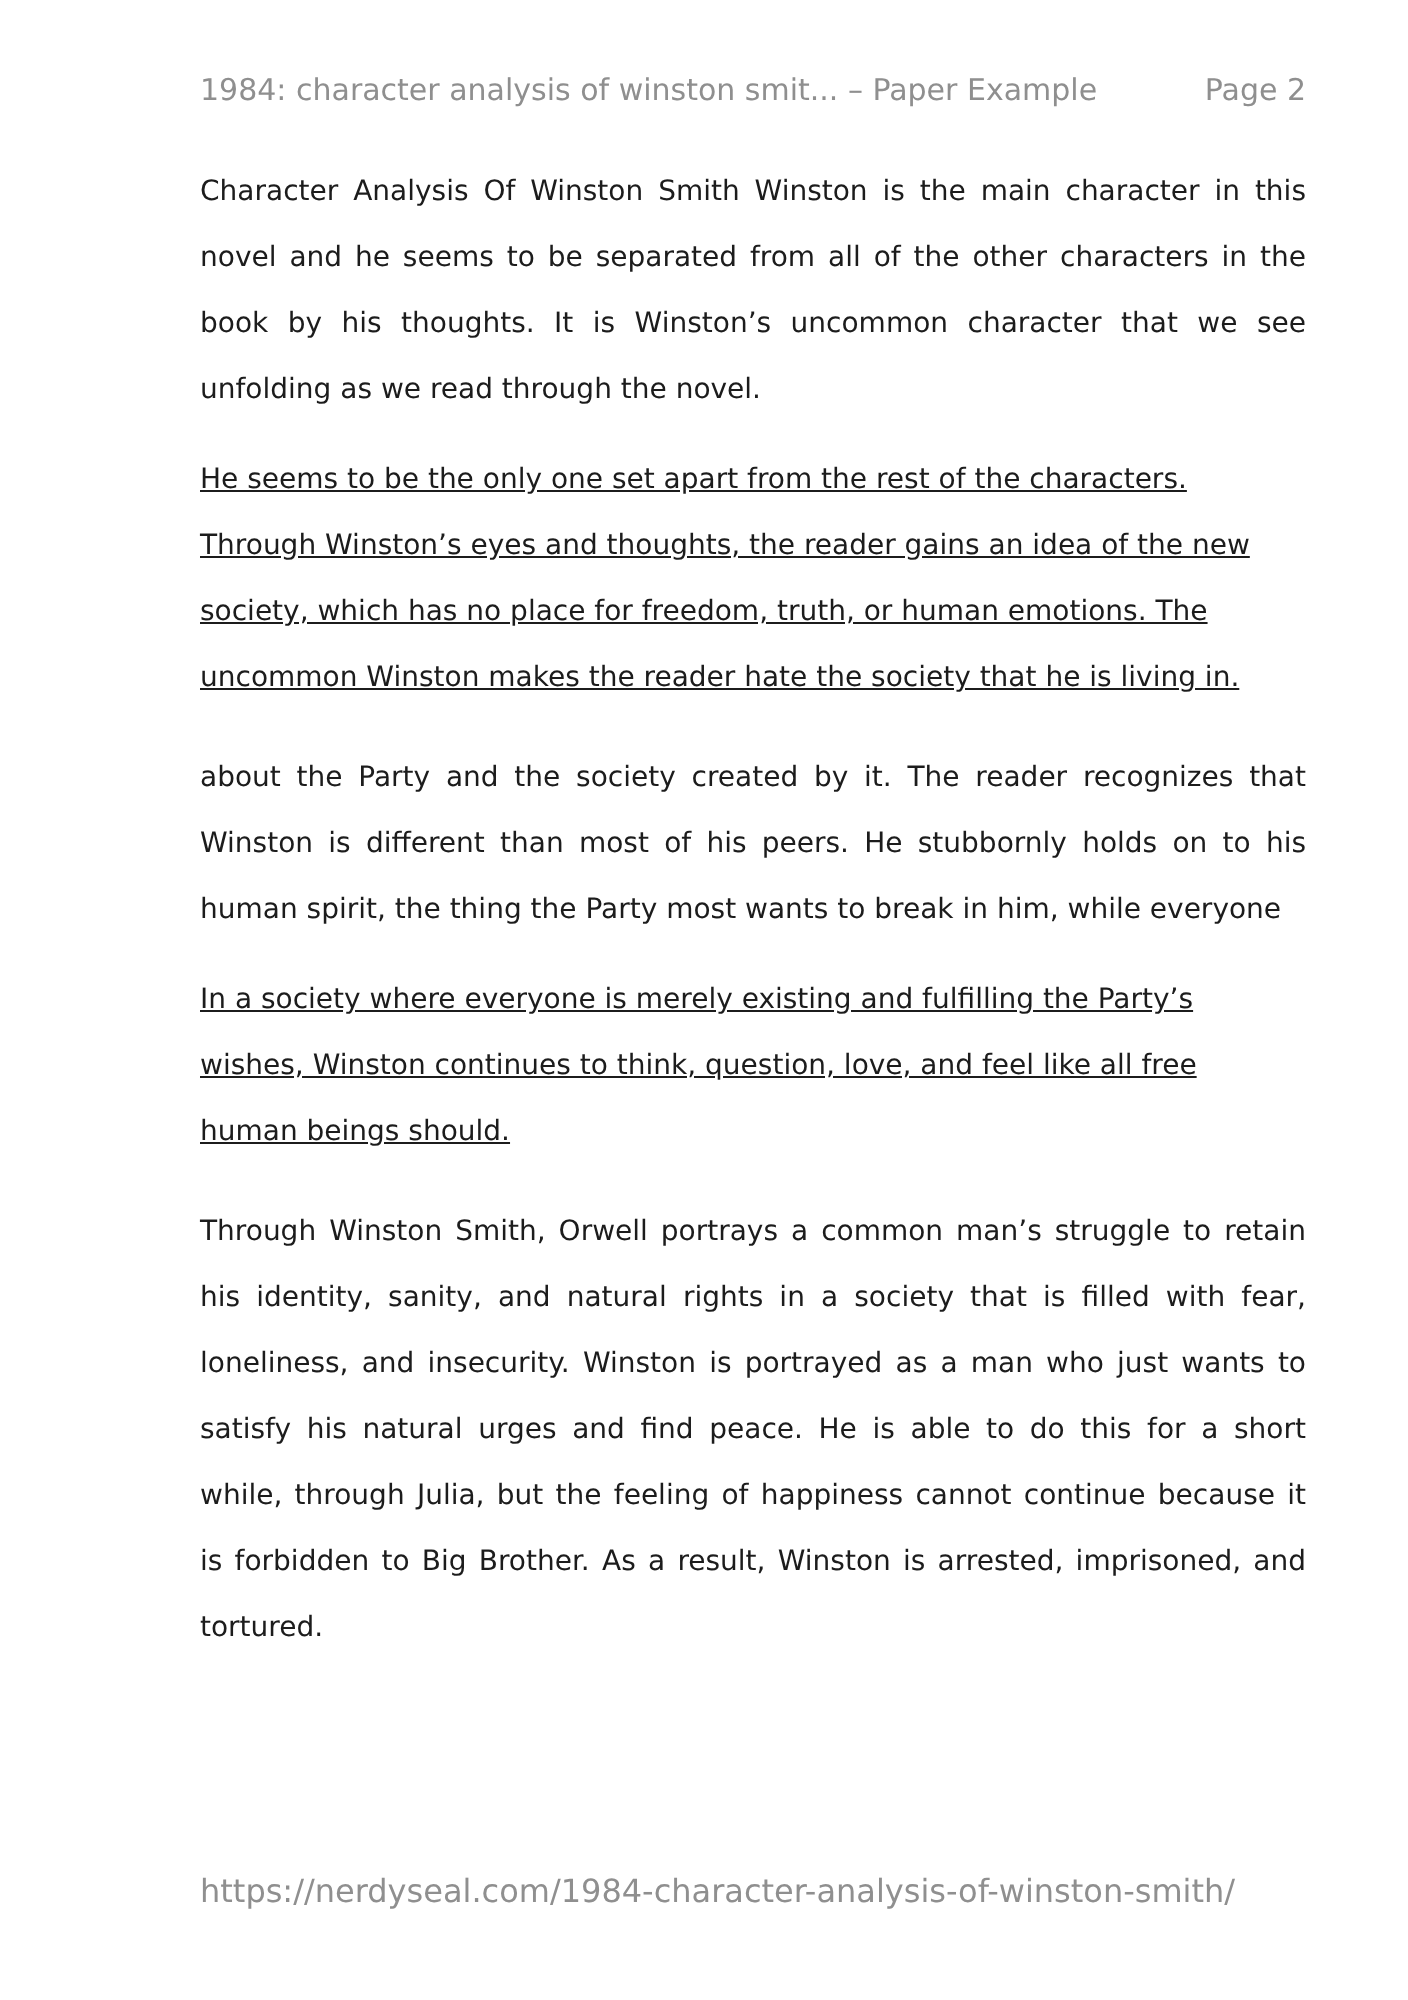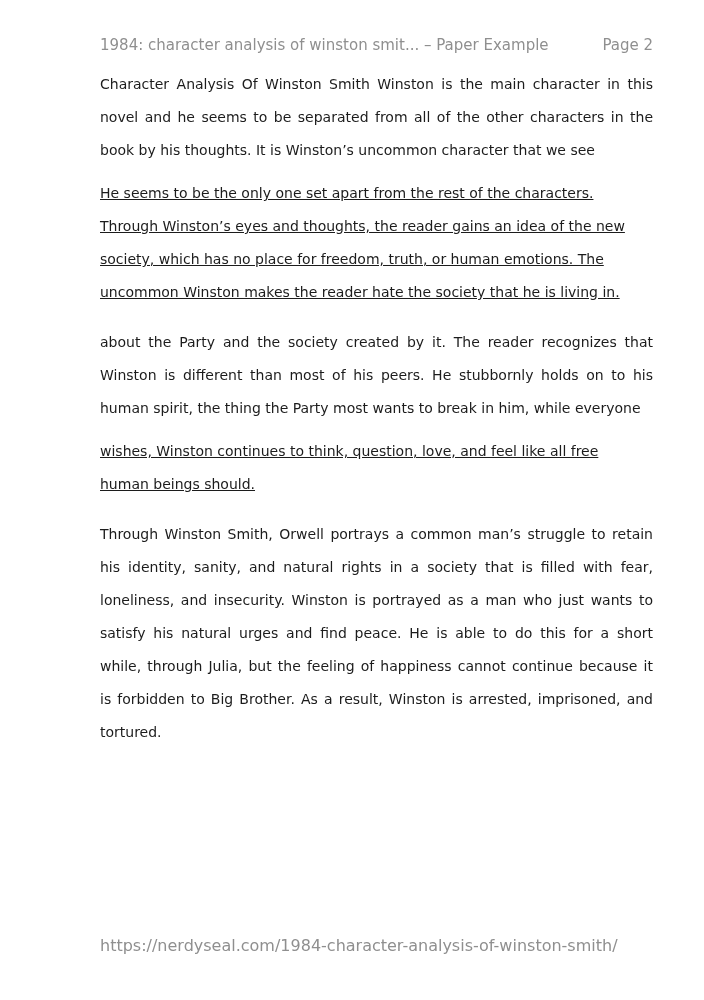--- a/index.html
+++ b/index.html
@@ -30,21 +30,21 @@
   }
   .content {
     position: absolute;
     left: 100px;
     right: 51px;
     top: 68px;
     font-size: 14px;
     line-height: 33px;
     color: var(--ink);
   }
-  .para { margin: 0 0 10px 0; }
+  .para { margin: 12px 0 10px 0; }
   .para.left { margin-bottom: 17px; text-decoration: underline; }
   .para.left .line { text-align: left; }
   .para.justify .line {
     text-align: justify;
     text-align-last: justify;
   }
   .para.justify .line:last-child { text-align-last: left; }
   .footer {
     position: absolute;
     left: 100px;
@@ -62,33 +62,35 @@
   <div class="header">
     <span>1984: character analysis of winston smit... – Paper Example</span>
     <span>Page 2</span>
   </div>
 
   <div class="content">
       <div class="para justify">
         <div class="line">Character Analysis Of Winston Smith Winston is the main character in this</div>
         <div class="line">novel and he seems to be separated from all of the other characters in the</div>
         <div class="line">book by his thoughts. It is Winston’s uncommon character that we see</div>
+        <div class="line">unfolding as we read through the novel.</div>
       </div>
       <div class="para left">
         <div class="line">He seems to be the only one set apart from the rest of the characters.</div>
         <div class="line">Through Winston’s eyes and thoughts, the reader gains an idea of the new</div>
         <div class="line">society, which has no place for freedom, truth, or human emotions. The</div>
         <div class="line">uncommon Winston makes the reader hate the society that he is living in.</div>
       </div>
       <div class="para justify">
         <div class="line">about the Party and the society created by it. The reader recognizes that</div>
         <div class="line">Winston is different than most of his peers. He stubbornly holds on to his</div>
         <div class="line">human spirit, the thing the Party most wants to break in him, while everyone</div>
       </div>
       <div class="para left">
+        <div class="line">In a society where everyone is merely existing and fulfilling the Party’s</div>
         <div class="line">wishes, Winston continues to think, question, love, and feel like all free</div>
         <div class="line">human beings should.</div>
       </div>
       <div class="para justify">
         <div class="line">Through Winston Smith, Orwell portrays a common man’s struggle to retain</div>
         <div class="line">his identity, sanity, and natural rights in a society that is filled with fear,</div>
         <div class="line">loneliness, and insecurity. Winston is portrayed as a man who just wants to</div>
         <div class="line">satisfy his natural urges and find peace. He is able to do this for a short</div>
         <div class="line">while, through Julia, but the feeling of happiness cannot continue because it</div>
         <div class="line">is forbidden to Big Brother. As a result, Winston is arrested, imprisoned, and</div>

